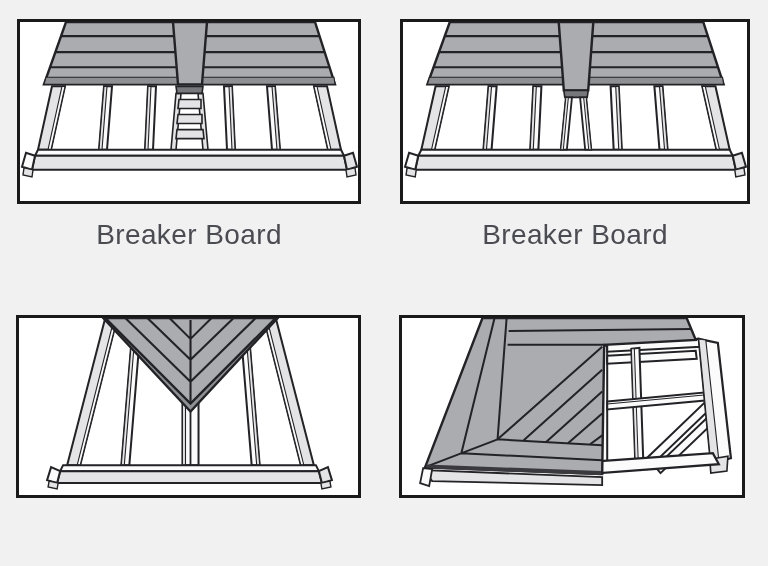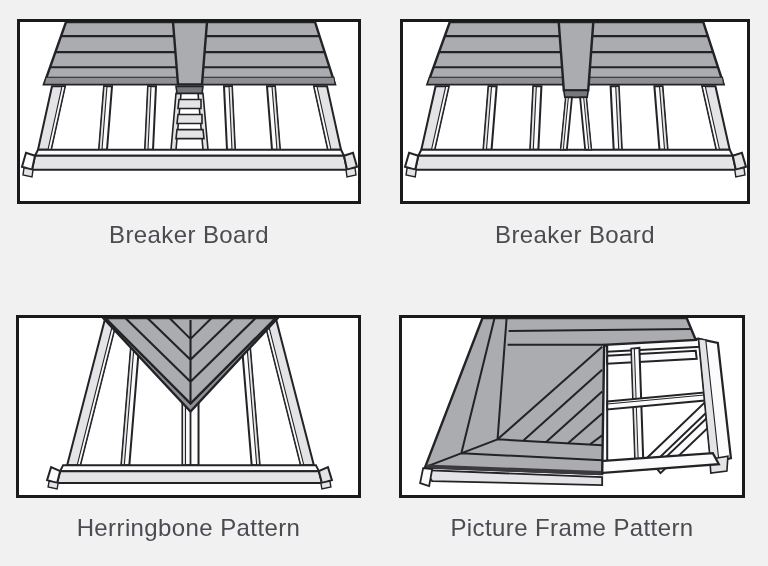--- a/index.html
+++ b/index.html
@@ -14,21 +14,21 @@
     border:3.5px solid var(--box-border,#1a1a1a);
   }
   .box svg { display:block; width:100%; height:100%; }
   #box1 { left:17px;  top:19px;  width:344px; height:185px; }
   #box2 { left:400px; top:19px;  width:350px; height:185px; }
   #box3 { left:16px;  top:315px; width:345px; height:183px; }
   #box4 { left:399px; top:315px; width:346px; height:183px; }
   .cap {
     position:absolute; text-align:center;
     color:var(--caption-text,#4b4b52);
-    font-size:24px; line-height:27.5px; letter-spacing:0.4px;
+    font-size:28px; line-height:27.5px; letter-spacing:0.4px;
   }
   .cap span { display:block; }
   #cap1 { left:17px;  top:221px; width:344px; }
   #cap2 { left:400px; top:221px; width:350px; }
   #cap3 { left:16px;  top:514px; width:345px; }
   #cap4 { left:399px; top:514px; width:346px; }
 </style>
 </head>
 <body>
 
@@ -144,23 +144,20 @@
       <g stroke="var(--outline)" stroke-width="2">
         <path d="M44,148 L296,148 L299,154 L41,154 Z" fill="var(--frame-white)"></path>
         <path d="M41,154 L299,154 L302,166 L38,166 Z" fill="var(--frame-face)"></path>
         <path d="M41,154 L38,166 L28,163 L32,150 Z" fill="var(--frame-white)"></path>
         <path d="M299,154 L302,166 L312,163 L308,150 Z" fill="var(--frame-face)"></path>
         <path d="M30,164 L39,166 L38,172 L29,170 Z" fill="var(--frame-face)" stroke-width="1.4"></path>
         <path d="M301,166 L310,164 L311,170 L302,172 Z" fill="var(--frame-face)" stroke-width="1.4"></path>
       </g>
     </svg>
   </div>
-  <div class="cap" id="cap3">
-    <span>Herringbone Pattern</span>
-  </div>
 
   <div class="box" id="box4">
     <svg viewBox="0 0 338 178" preserveAspectRatio="none">
       <g stroke="var(--outline)" stroke-width="2">
         <path d="M197,28 L204,28 L204,152 L197,152 Z" fill="var(--frame-white)"></path>
         <path d="M204,26 L295,21 L297,29 L204,34 Z" fill="var(--frame-white)"></path>
         <path d="M204,38 L292,33 L293,41 L204,46 Z" fill="var(--frame-white)"></path>
         <path d="M228,31 L236,30 L240,148 L232,149 Z" fill="var(--frame-white)"></path>
         <path d="M228,31 L231,31 L235,148.5 L232,149 Z" fill="var(--frame-face)" stroke-width="1"></path>
         <path d="M204,84 L311,74 L312,82 L204,92 Z" fill="var(--frame-white)"></path>
@@ -177,17 +174,14 @@
         <path d="M95,122 L104,0 M59,136 L92,0 M23,150 L95,122 M59,136 L199,143 M95,122 L199,128 M105,27 L201,27 M106,13 L288,11" fill="none" stroke="var(--outline)" stroke-width="2"></path>
         <path d="M95,122 L199,29 M121,123 L199,52 M143,125 L199,74 M165,126 L199,96 M187,127 L199,118" fill="none" stroke="var(--outline)" stroke-width="2"></path>
         <path d="M24,149.5 L198,156" fill="none" stroke="var(--edge-shadow)" stroke-width="4.2"></path>
       </g>
       <g stroke="var(--outline)" stroke-width="1.8">
         <path d="M22,153 L199,160 L199,168 L30,164 Z" fill="var(--frame-face)"></path>
         <path d="M21,151 L30,152 L27,169 L18,166 Z" fill="var(--frame-white)"></path>
       </g>
     </svg>
   </div>
-  <div class="cap" id="cap4">
-    <span>Picture Frame Pattern</span>
-  </div>
 
 </div>
 
 </body></html>

